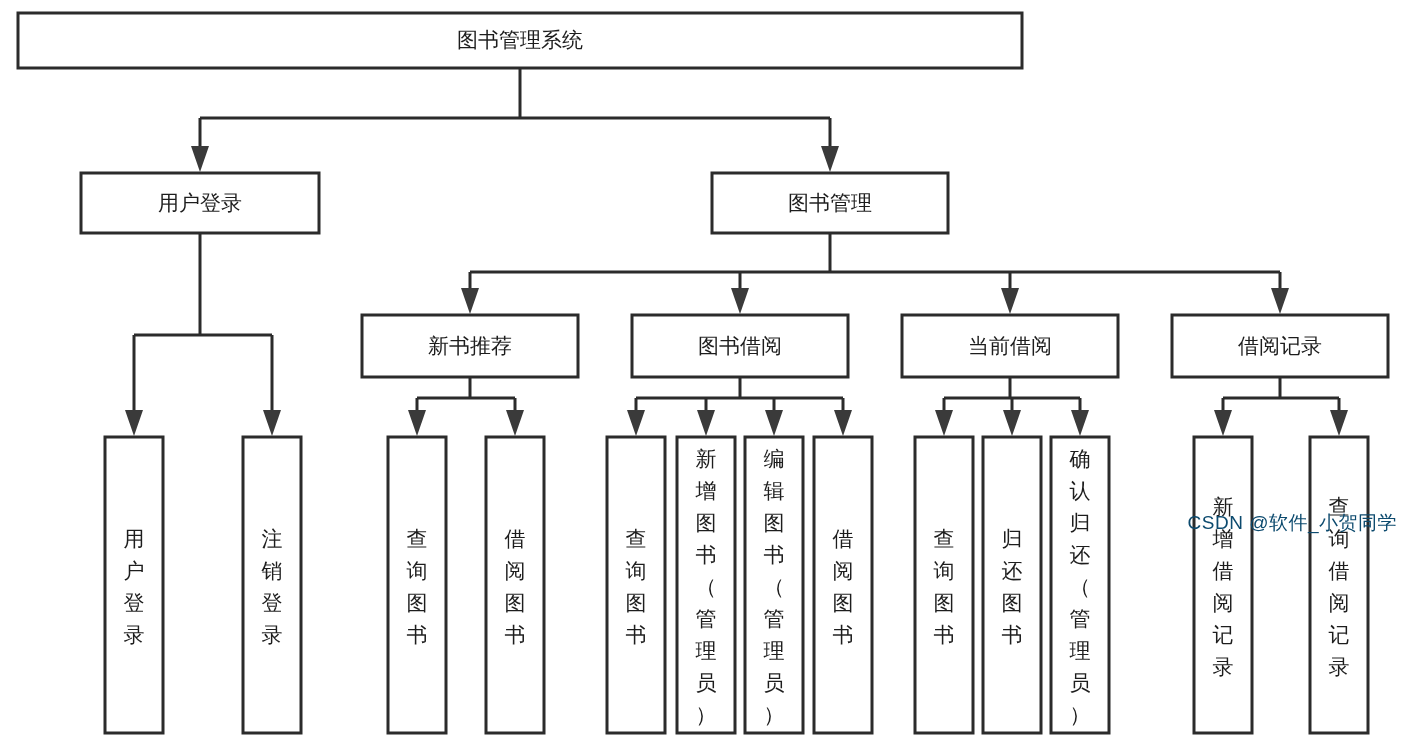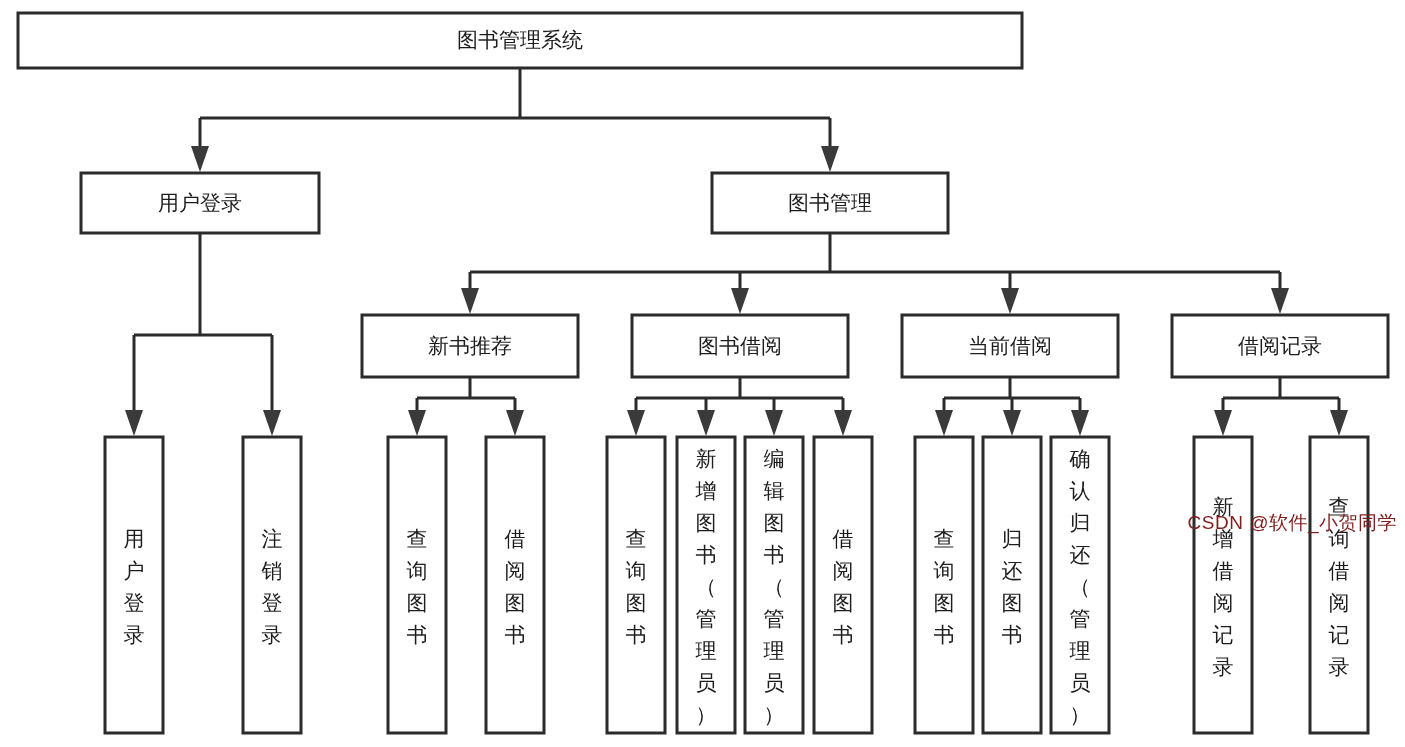--- a/index.html
+++ b/index.html
@@ -54,21 +54,21 @@
     font-size: 21px;
     fill: #1d1d1d;
     text-anchor: middle;
   }
   .watermark {
     position: absolute;
     right: 8px;
     bottom: 6px;
     font-family: "Liberation Sans", "DejaVu Sans", sans-serif;
     font-size: 19px;
-    color: #7f1d1d;
+    color: #0c4a6e;
     letter-spacing: 0.5px;
     white-space: nowrap;
     user-select: none;
   }
 </style>
 </head>
 <body>
 
 <div id="diagram-root">
   <svg id="flow-svg" viewBox="0 0 1405 747" xmlns="http://www.w3.org/2000/svg">

